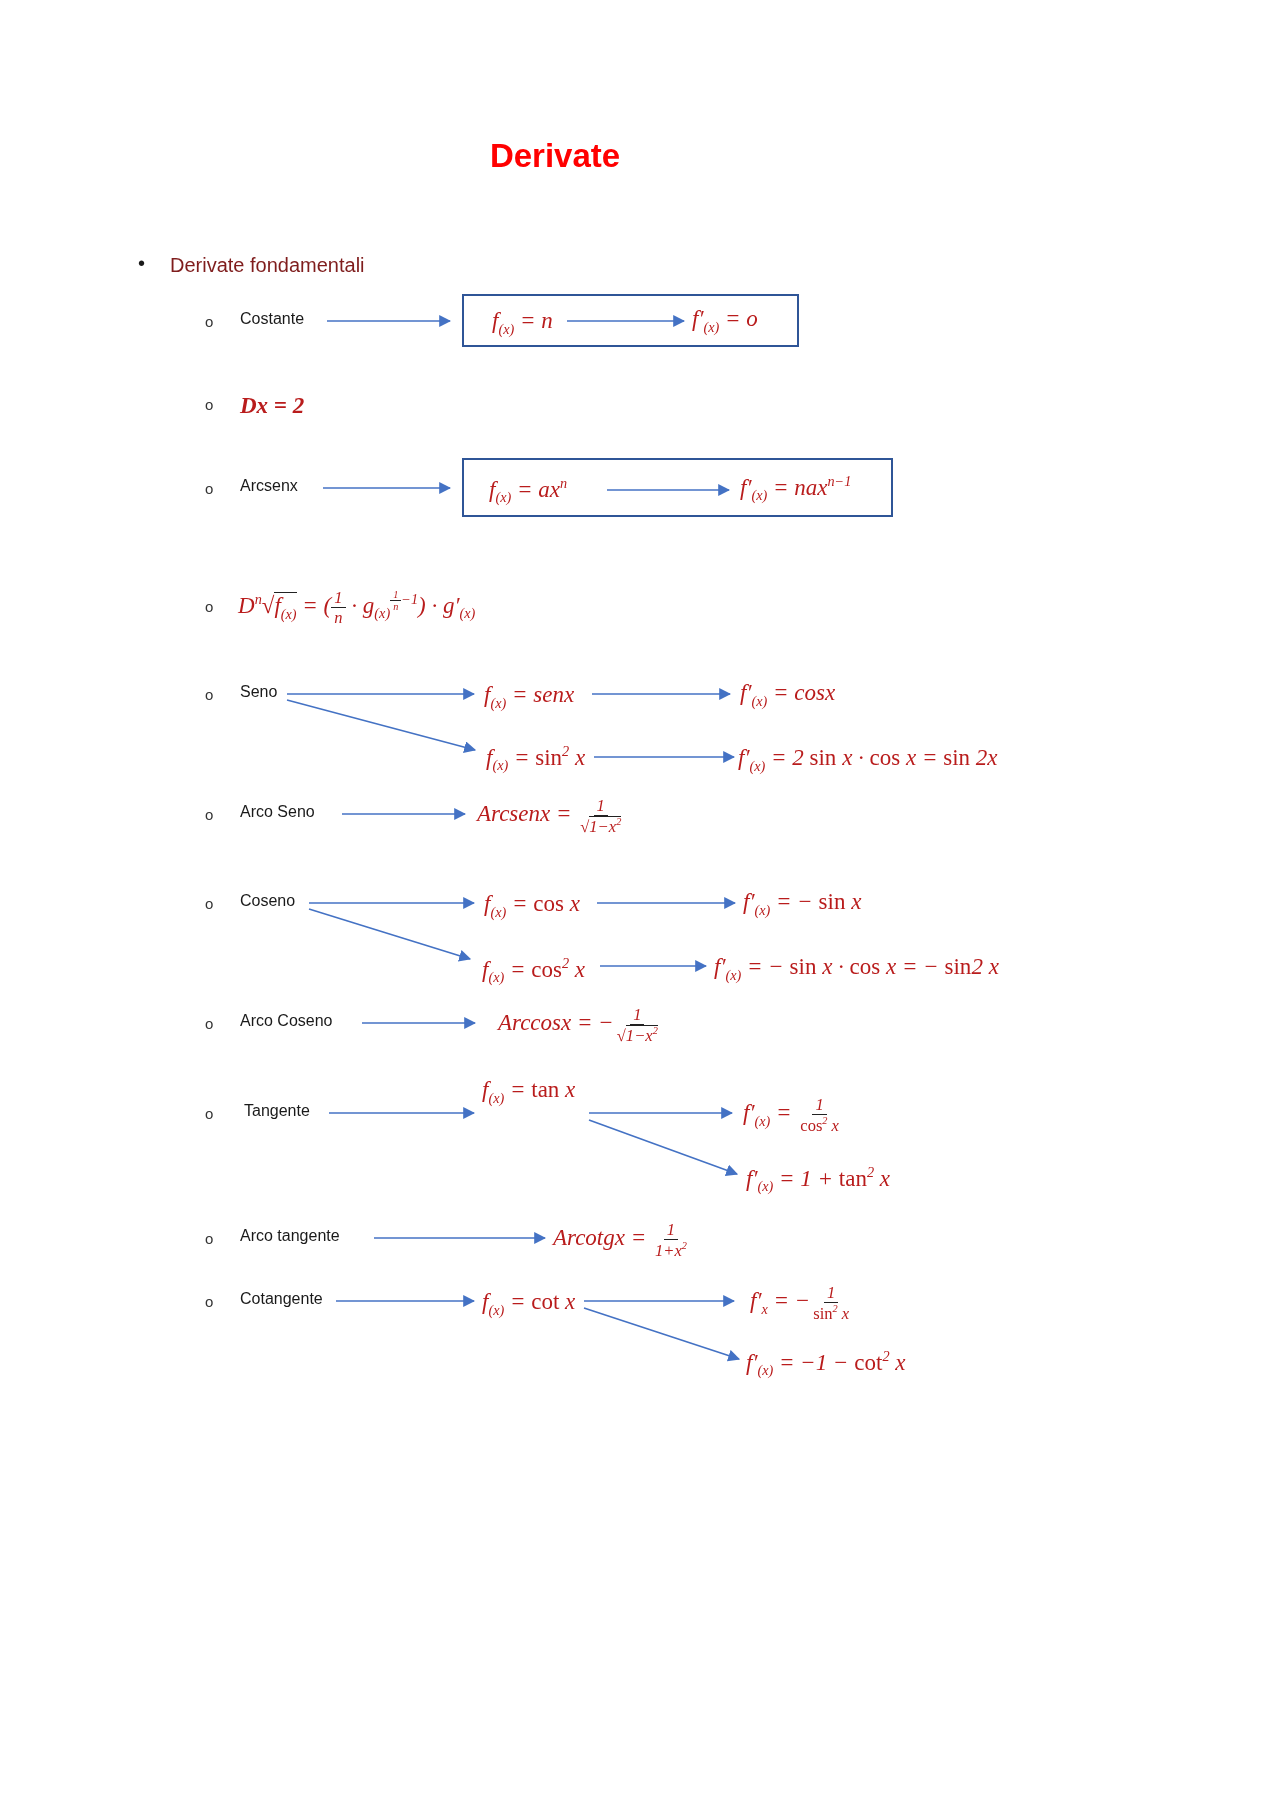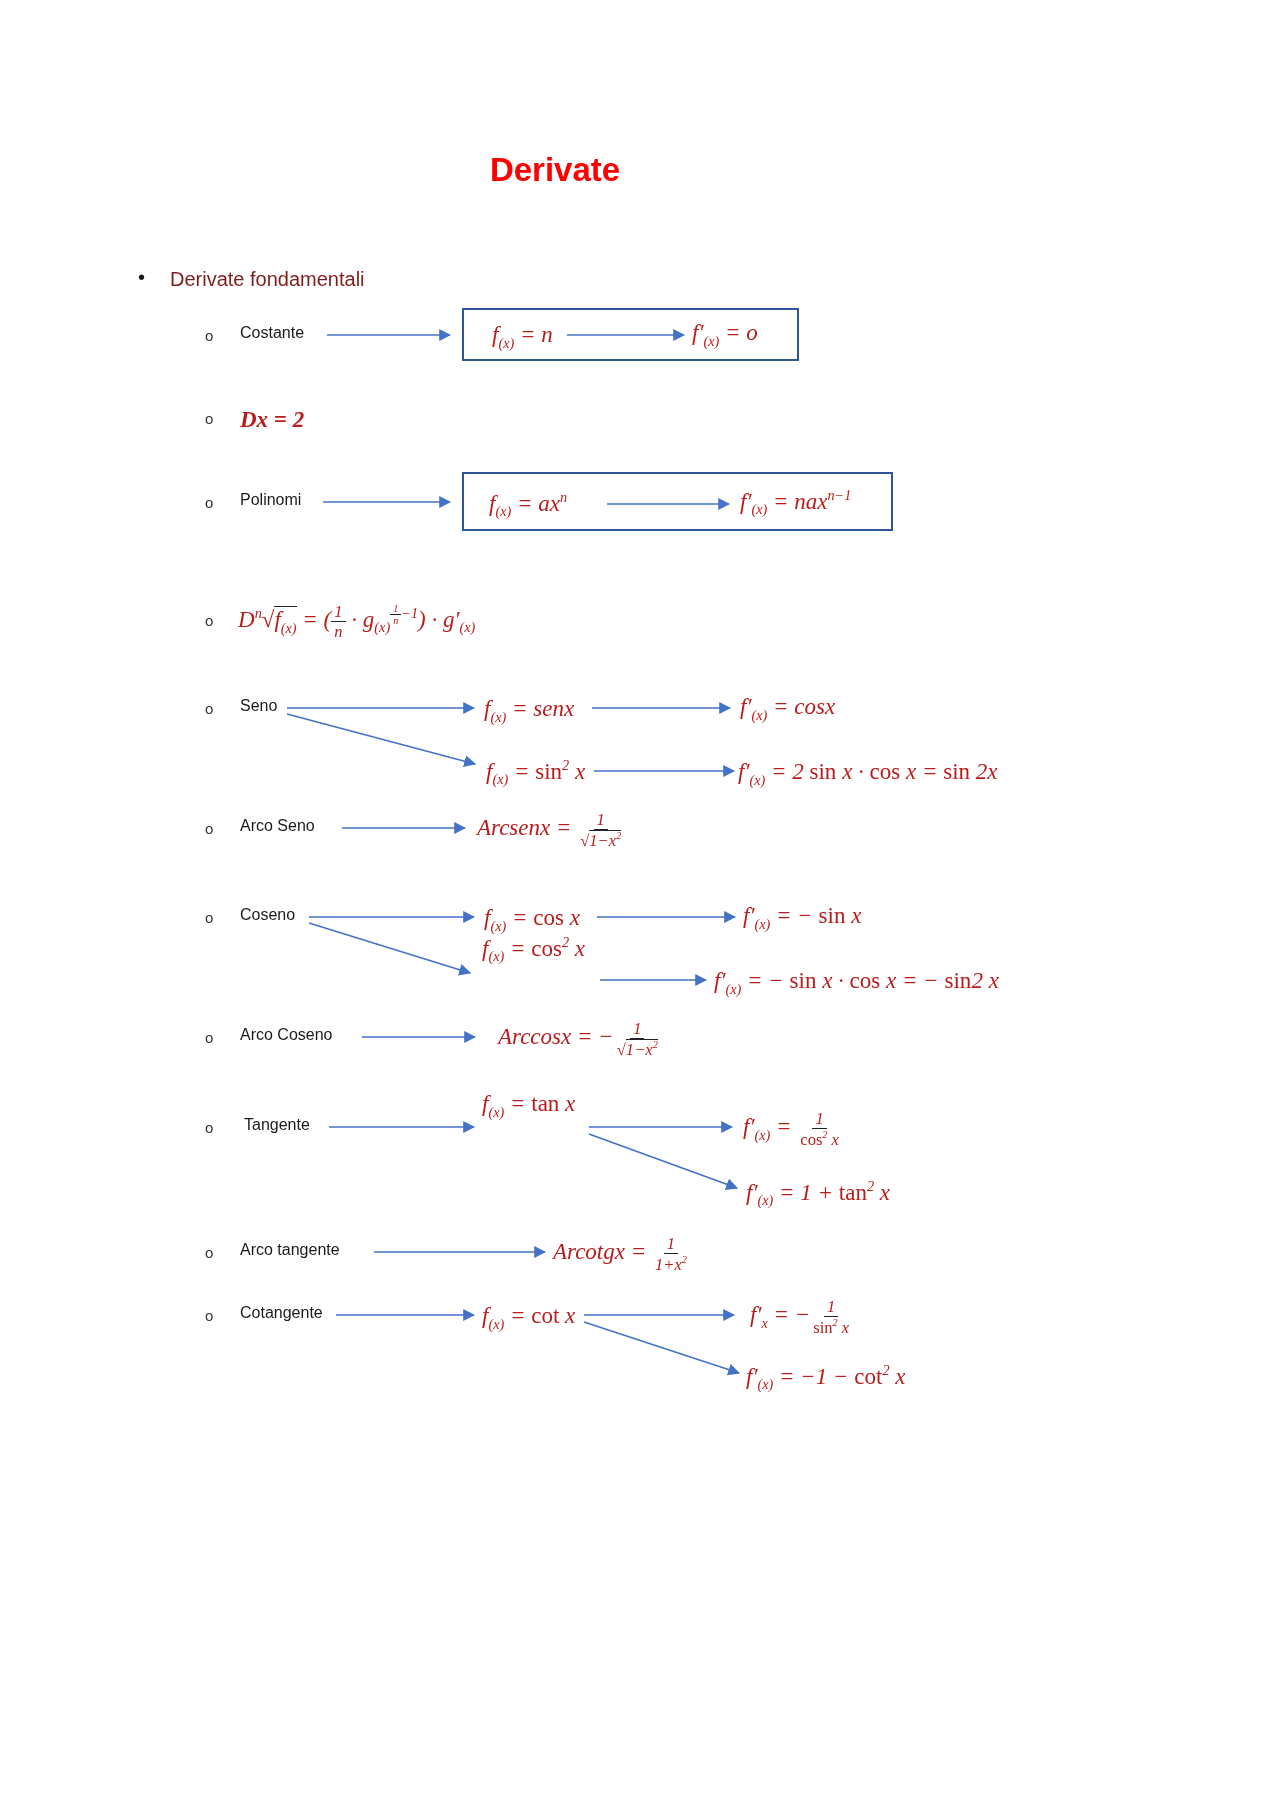--- a/index.html
+++ b/index.html
@@ -1,19 +1,19 @@
 <!DOCTYPE html>
 <html style="--title: #FF0000; --arrow: #4472C4; --box: #2F5597;"><head>
 <meta charset="utf-8">
 <style>
   * { margin:0; padding:0; box-sizing:border-box; }
   html,body { background:#ffffff; }
   .page {
     position:relative; width:1280px; height:1488px; background:#ffffff;
-    font-family:"Liberation Sans", sans-serif; color:#1a1a1a; overflow:hidden;margin-top:14px;
+    font-family:"Liberation Sans", sans-serif; color:#1a1a1a; overflow:hidden;
   }
   .title {
     position:absolute; left:0; top:137px; width:1110px; text-align:center;
     font-size:33px; font-weight:bold; color:var(--title,#FF0000);
   }
   .b1 { position:absolute; left:138px; top:252px; font-size:20px; color:#1a1a1a; }
   .section { position:absolute; left:170px; top:254px; font-size:20px; color:#7f1d1d; }
   .b2 { position:absolute; left:205px; font-size:15px; color:#333; }
   .label { position:absolute; font-size:16px; color:#1a1a1a; }
   .math {
@@ -78,21 +78,21 @@
   <span class="b2" style="top:313px">o</span>
   <span class="label" style="left:240px; top:310px">Costante</span>
   <div class="fbox" style="left:462px; top:294px; width:337px; height:53px;"></div>
   <span class="math" style="left:492px; top:308px">f<sub>(x)</sub> = n</span>
   <span class="math" style="left:692px; top:306px">f′<sub>(x)</sub> = o</span>
 
   <span class="b2" style="top:396px">o</span>
   <span class="math bold" style="left:240px; top:393px">Dx = 2</span>
 
   <span class="b2" style="top:480px">o</span>
-  <span class="label" style="left:240px; top:477px">Polinomi</span>
+  <span class="label" style="left:240px; top:477px">Arcsenx</span>
   <div class="fbox" style="left:462px; top:458px; width:431px; height:59px;"></div>
   <span class="math" style="left:489px; top:475px">f<sub>(x)</sub> =  ax<sup>n</sup></span>
   <span class="math" style="left:740px; top:473px">f′<sub>(x)</sub> =  nax<sup>n−1</sup></span>
 
   <span class="b2" style="top:598px">o</span>
   <span class="math" style="left:238px; top:588px">D<sup>n</sup><span class="sqrt"><span class="rsign">√</span><span class="rad">f<sub>(x)</sub></span></span> = (<span class="frac">
         <span class="num">1</span>
         <span class="den">n</span>
       </span> · g<sub>(x)</sub><sup><span class="frac">
           <span class="num">1</span>
@@ -110,21 +110,21 @@
   <span class="label" style="left:240px; top:803px">Arco Seno</span>
   <span class="math" style="left:477px; top:796px">Arcsenx = <span class="frac">
         <span class="num">1</span>
         <span class="den"><span class="sqrt"><span class="rsign">√</span><span class="rad">1−x<sup>2</sup></span></span></span>
       </span></span>
 
   <span class="b2" style="top:895px">o</span>
   <span class="label" style="left:240px; top:892px">Coseno</span>
   <span class="math" style="left:484px; top:891px">f<sub>(x)</sub> = <span class="up">cos</span> x</span>
   <span class="math" style="left:743px; top:889px">f′<sub>(x)</sub> =  − <span class="up">sin</span> x</span>
-  <span class="math" style="left:482px; top:920px">f<sub>(x)</sub> = <span class="up">cos</span><sup>2</sup> x</span>
+  <span class="math" style="left:482px; top:955px">f<sub>(x)</sub> = <span class="up">cos</span><sup>2</sup> x</span>
   <span class="math" style="left:714px; top:954px">f′<sub>(x)</sub> = − <span class="up">sin</span> x ·  <span class="up">cos</span> x = − <span class="up">sin</span>2 x</span>
 
   <span class="b2" style="top:1015px">o</span>
   <span class="label" style="left:240px; top:1012px">Arco Coseno</span>
   <span class="math" style="left:498px; top:1005px">Arccosx = −<span class="frac">
         <span class="num">1</span>
         <span class="den"><span class="sqrt"><span class="rsign">√</span><span class="rad">1−x<sup>2</sup></span></span></span>
       </span></span>
 
   <span class="b2" style="top:1105px">o</span>

